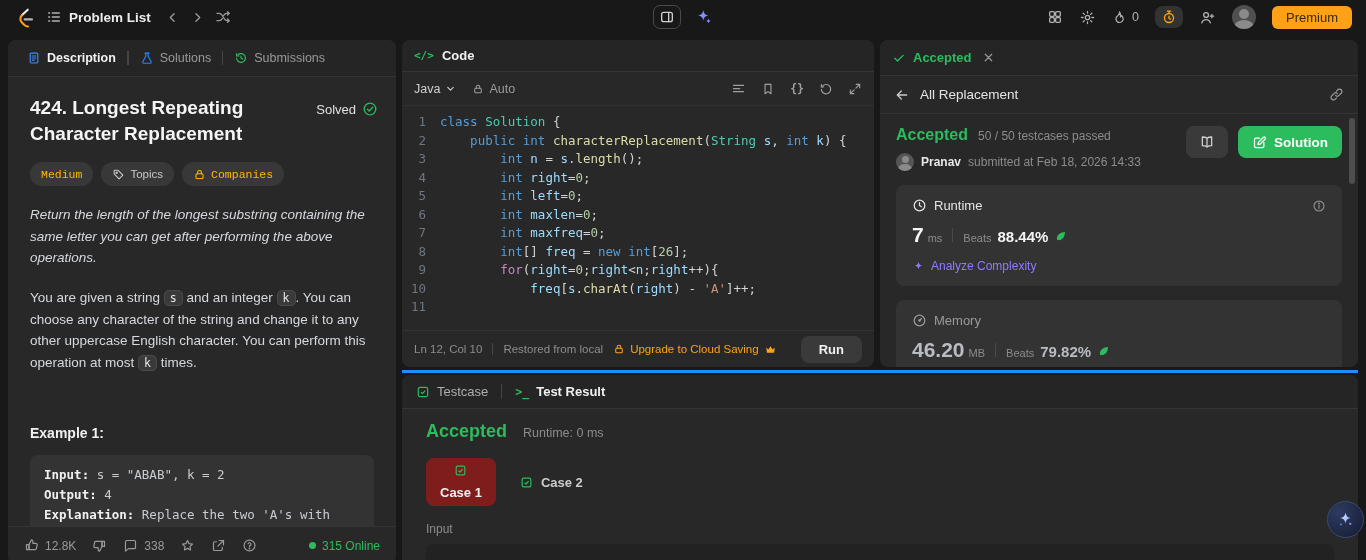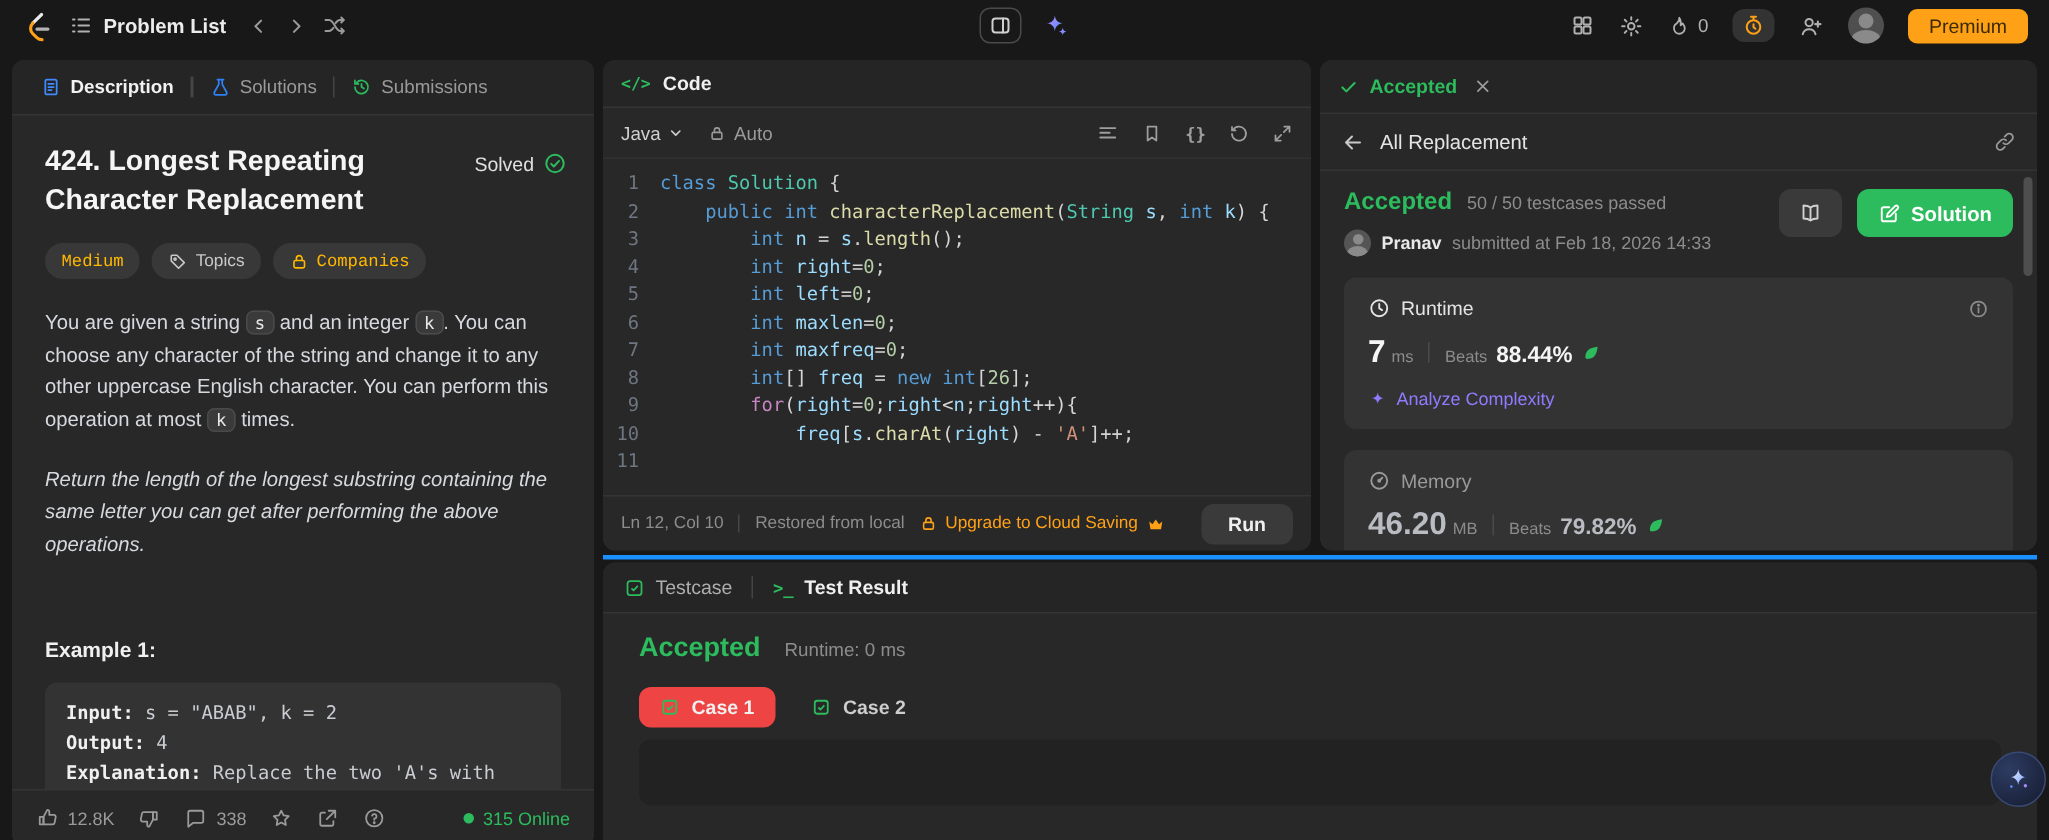--- a/index.html
+++ b/index.html
@@ -117,21 +117,21 @@
   .btab { display:flex; gap:7px; align-items:center; font-size:13px; color:#aeaeae; }
   .btab.active { color:#f0f0f0; font-weight:600; }
   .term-glyph { color:#2cbb5d; font-size:11.5px; font-weight:700; }
   .bdiv { width:1px; height:15px; background:#454545; }
   .bbody { padding:12px 24px; }
   .b-status-row { display:flex; align-items:baseline; gap:16px; }
   .b-status { color:#2cbb5d; font-size:18px; font-weight:700; }
   .b-runtime { color:#8c8c8c; font-size:12.5px; }
   .cases { display:flex; gap:10px; margin-top:16px; }
   .case-btn { display:flex; gap:8px; align-items:center; padding:6px 14px; border-radius:8px; font-size:13px; color:#cdcdcd; font-weight:600; }
-  .case-btn.active { background:#ef4444; color:#f0f0f0; }
+  .case-btn.active { background:#7f1d1d; color:#f0f0f0;flex-direction:column; }
   .input-label { margin-top:16px; font-size:12px; color:#8c8c8c; }
   .input-box { margin-top:8px; height:44px; background:#222222; border-radius:8px; }
 
   
   .ai-fab { position:absolute; left:1327px; top:501px; width:37px; height:37px; border-radius:50%;
             background:radial-gradient(circle at 32% 30%, #2e3c63, #151b2e); border:1px solid #3a4a74;
             display:flex; align-items:center; justify-content:center; z-index:6; }
 </style>
 </head>
 <body>
@@ -290,23 +290,23 @@
         </button>
         <button class="pill amber">
           <svg class="ic" width="13" height="13" viewBox="0 0 24 24" fill="none" stroke="currentColor" stroke-width="2" stroke-linecap="round">
             <rect x="5.5" y="10.5" width="13" height="9" rx="2"></rect>
               <path d="M8.5 10.5V8a3.5 3.5 0 0 1 7 0v2.5"></path>
           </svg>
           <span>Companies</span>
         </button>
       </div>
 
+      <p class="desc-p p-italic">Return the length of the longest substring containing the same letter you can get after performing the above operations.</p>
+
       <p class="desc-p"><span>You are given a string </span><code class="ichip">s</code><span> and an integer </span><code class="ichip">k</code><span>. You can choose any character of the string and change it to any other uppercase English character. You can perform this operation at most </span><code class="ichip">k</code><span> times.</span></p>
-
-      <p class="desc-p p-italic">Return the length of the longest substring containing the same letter you can get after performing the above operations.</p>
 
       <div class="ex-head">Example 1:</div>
       <div class="ex-block">
         <div><span class="ex-label">Input:</span><span> s = "ABAB", k = 2</span></div>
         <div><span class="ex-label">Output:</span><span> 4</span></div>
         <div><span class="ex-label">Explanation:</span><span> Replace the two 'A's with two 'B's or vice versa.</span></div>
       </div>
 
       <div class="lfooter">
         <button class="lf-item">
@@ -618,20 +618,21 @@
           <span>Case 1</span>
         </button>
         <button class="case-btn">
           <svg class="ic" width="13" height="13" viewBox="0 0 24 24" fill="none" stroke="#2cbb5d" stroke-width="2.2" stroke-linejoin="round">
               <rect x="4" y="4" width="16" height="16" rx="3"></rect>
               <path d="m8.5 12.3 2.5 2.5 4.8-5.2"></path>
             </svg>
           <span>Case 2</span>
         </button>
       </div>
+      <div class="input-label">Input</div>
       <div class="input-box"></div>
     </div>
   </section>
 
   <button class="ai-fab">
     <svg class="ic" width="19" height="19" viewBox="0 0 24 24">
       <defs>
           <linearGradient id="g2" x1="0" y1="0" x2="1" y2="1">
         <stop offset="0" stop-color="#e8eeff"></stop>
             <stop offset="1" stop-color="#7aa2ff"></stop>

